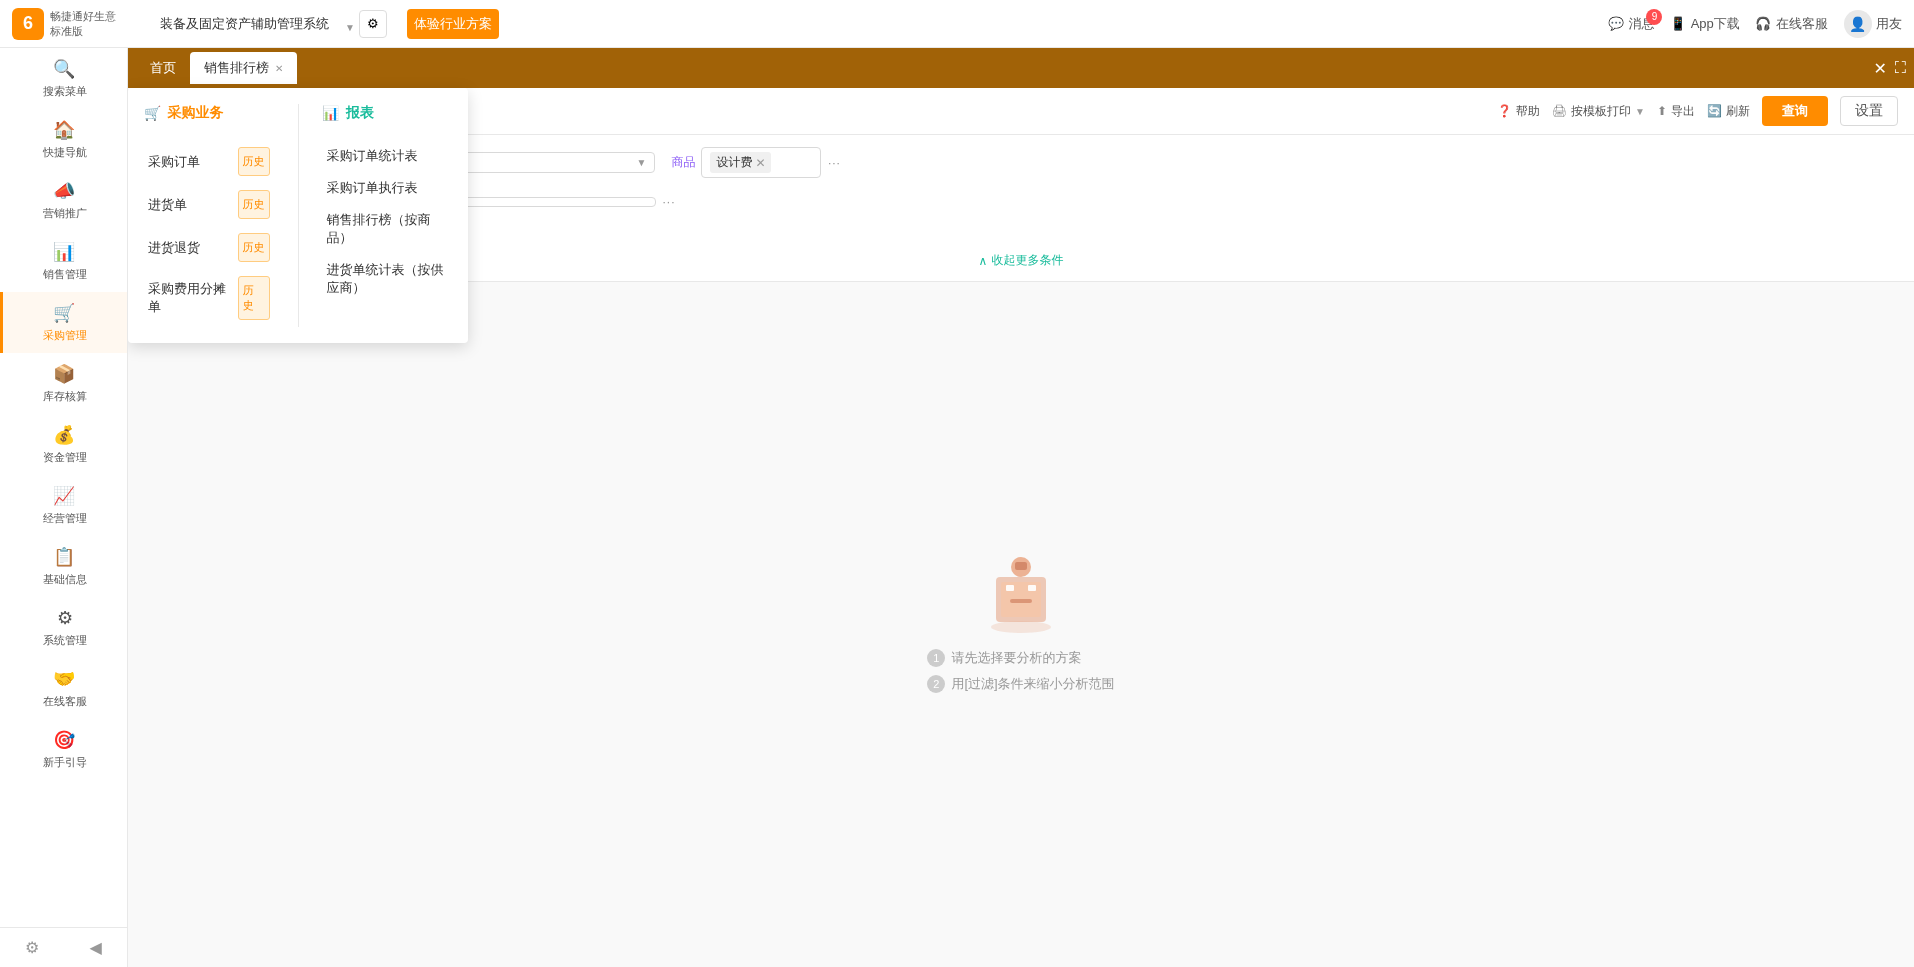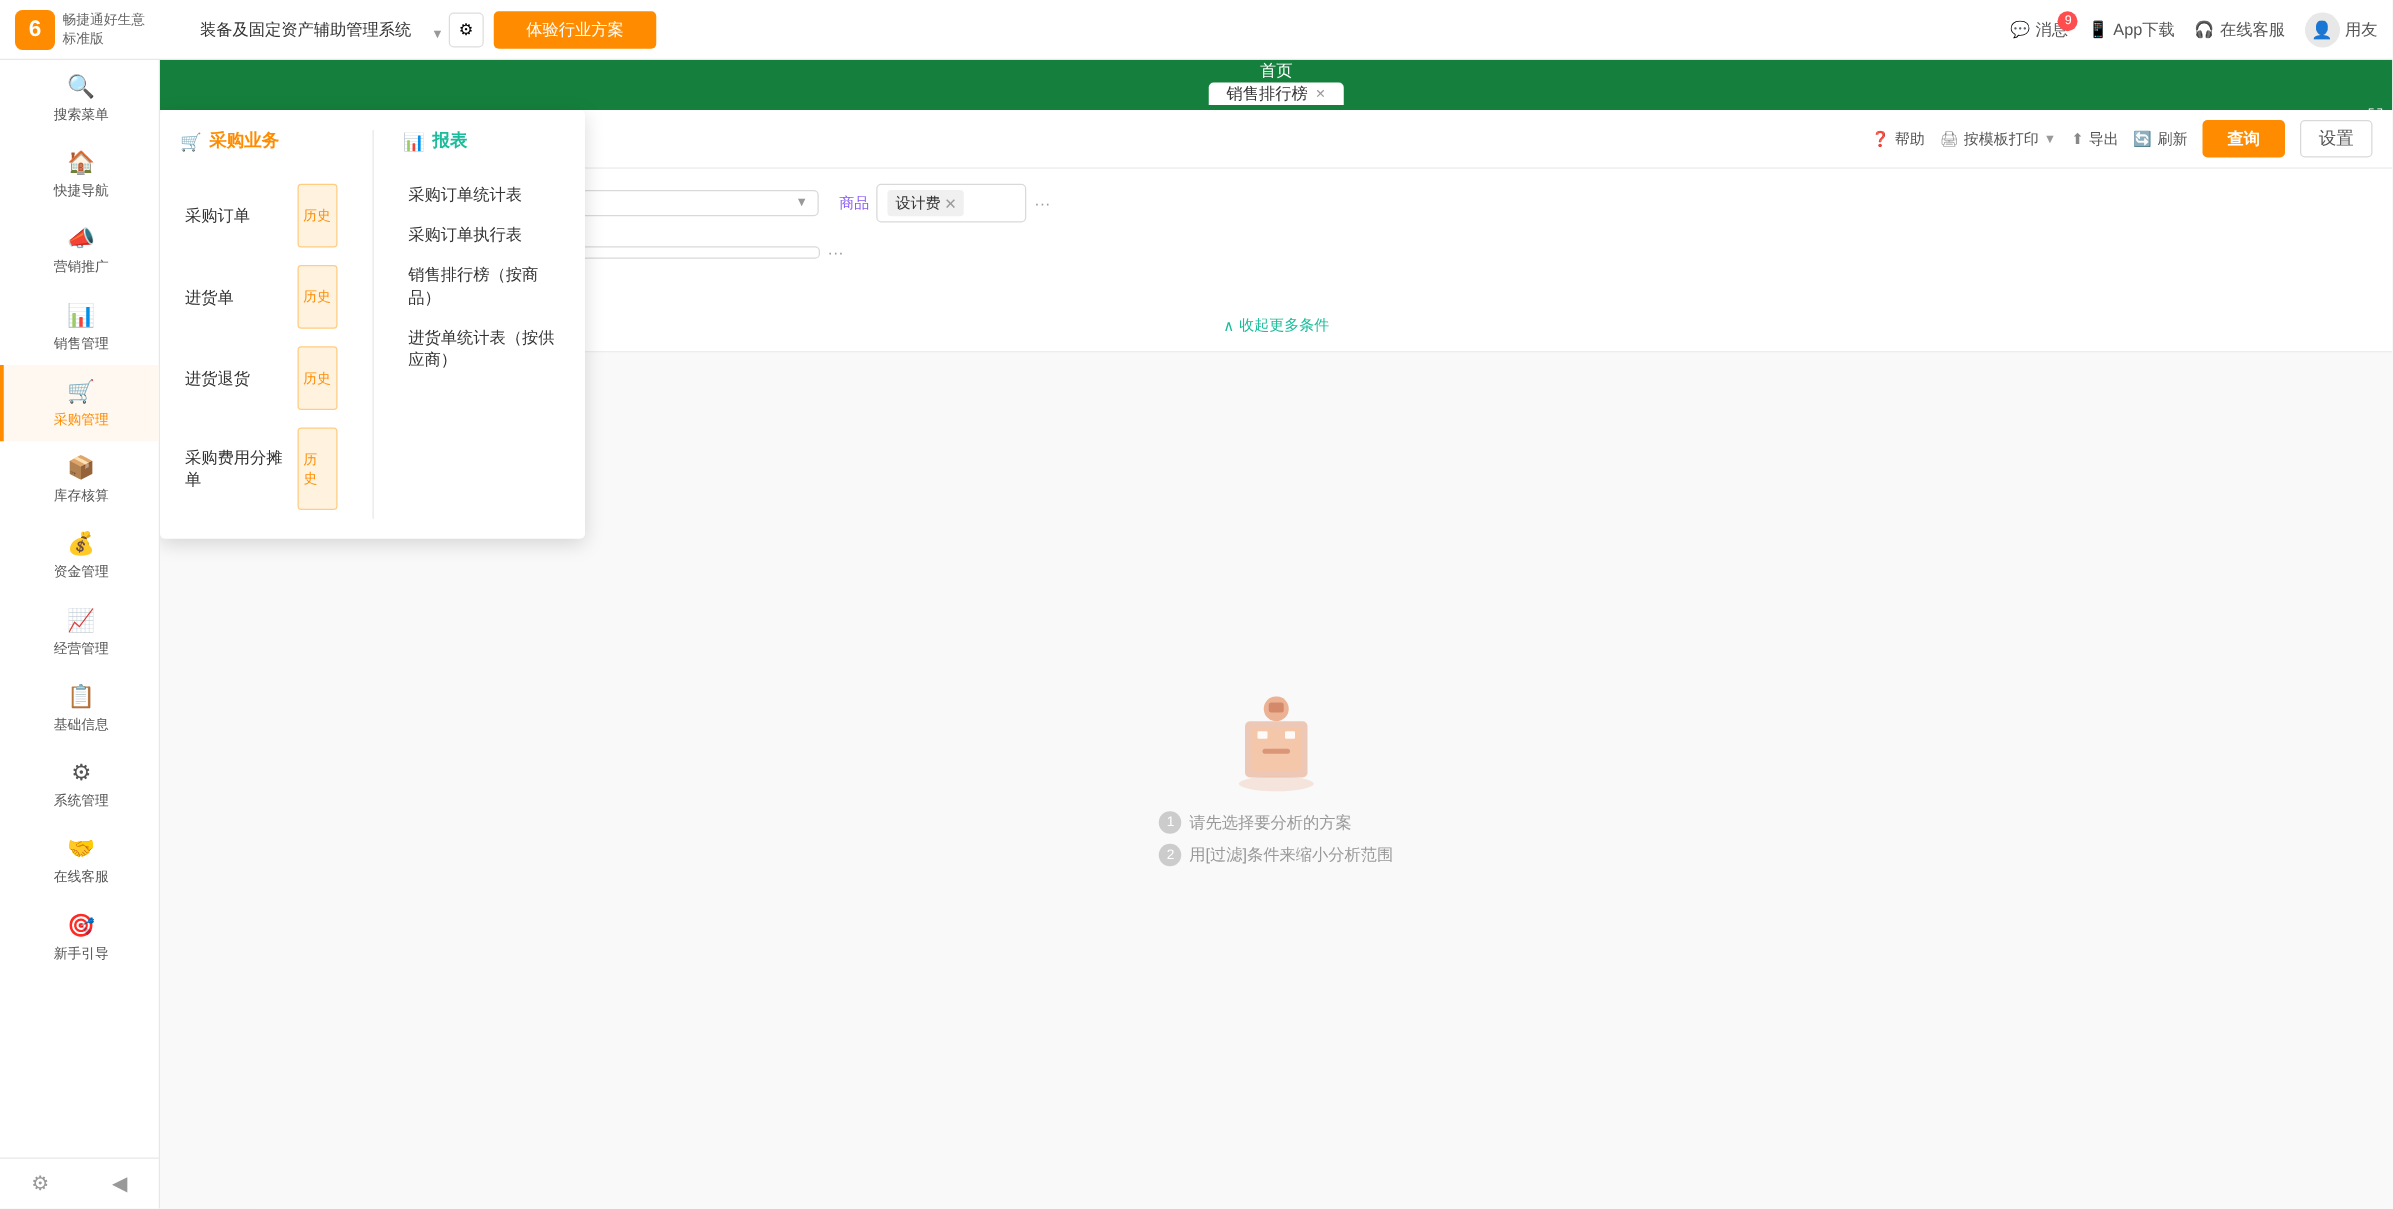--- a/index.html
+++ b/index.html
@@ -12,28 +12,28 @@
     .sidebar { width: 128px; background: #fff; border-right: 1px solid #e8e8e8; display: flex; flex-direction: column; flex-shrink: 0; }
     .content-area { flex: 1; display: flex; flex-direction: column; overflow: hidden; position: relative; }
 
     
     .top-bar-logo { display: flex; align-items: center; gap: 6px; width: 128px; flex-shrink: 0; }
     .logo-icon { width: 32px; height: 32px; background: #ff8c00; border-radius: 6px; display: flex; align-items: center; justify-content: center; color: #fff; font-size: 18px; font-weight: bold; }
     .logo-text { font-size: 11px; color: #666; line-height: 1.3; }
     .top-bar-system { display: flex; align-items: flex-end; gap: 16px; margin-left: 20px; color: #333; font-size: 13px; cursor: pointer; }
     .top-bar-system .arrow { color: #999; font-size: 10px; }
     .settings-icon-btn { width: 28px; height: 28px; border: 1px solid #ddd; border-radius: 4px; display: flex; align-items: center; justify-content: center; cursor: pointer; margin-left: 4px; }
-    .trial-btn { background: #ff8c00; color: #fff; border: none; border-radius: 4px; padding: 6px 26px; cursor: pointer; font-size: 13px; margin-left: 8px; }
+    .trial-btn { background: #ff8c00; color: #fff; border: none; border-radius: 4px; padding: 6px 7px; cursor: pointer; font-size: 13px; margin-left: 20px; }
     .top-bar-right { margin-left: auto; display: flex; align-items: center; gap: 16px; color: #555; font-size: 13px; }
     .top-bar-right-item { display: flex; align-items: center; gap: 4px; cursor: pointer; position: relative; }
     .badge { background: #ff4d4f; color: #fff; border-radius: 10px; font-size: 10px; padding: 0 5px; min-width: 16px; height: 16px; display: flex; align-items: center; justify-content: center; position: absolute; top: -6px; right: -8px; }
     .user-avatar { width: 28px; height: 28px; background: #e8e8e8; border-radius: 50%; display: flex; align-items: center; justify-content: center; color: #999; font-size: 14px; }
 
     
-    .tab-bar { height: 40px; background: #15803d; display: flex; align-items: center; padding: 0 8px; flex-shrink: 0; flex-direction: column; }
+    .tab-bar { height: 40px; background: #a16207; display: flex; align-items: center; padding: 0 8px; flex-shrink: 0; }
     .tab-item { height: 32px; display: flex; align-items: center; padding: 0 14px; border-radius: 4px 4px 0 0; cursor: pointer; color: #fff; font-size: 13px; gap: 6px; }
     .tab-item.home { background: transparent; }
     .tab-item.active { background: #fff; color: #333; margin-top: 0; justify-content: flex-end; }
     .tab-close { color: #999; font-size: 10px; cursor: pointer; }
     .tab-bar-right { margin-left: auto; display: flex; gap: 8px; color: #fff; font-size: 16px; cursor: pointer; }
 
     
     .sidebar-item { display: flex; flex-direction: column; align-items: center; padding: 10px 0; cursor: pointer; color: #555; font-size: 12px; gap: 4px; border-left: 3px solid transparent; }
     .sidebar-item.active { color: #ff8c00; border-left: 3px solid #ff8c00; background: #fff8f0; }
     .sidebar-item-icon { font-size: 18px; }
@@ -64,21 +64,21 @@
     .hint-item { display: flex; align-items: center; gap: 6px; }
     .hint-num { width: 18px; height: 18px; background: #ccc; border-radius: 50%; display: flex; align-items: center; justify-content: center; font-size: 11px; color: #fff; }
 
     
     .dropdown-menu { position: absolute; top: 40px; left: 0; background: #fff; box-shadow: 0 4px 16px rgba(0,0,0,0.15); border-radius: 4px; z-index: 100; width: 340px; padding: 16px; display: flex; gap: 20px; }
     .menu-col { flex: 1; }
     .menu-col-title { display: flex; align-items: center; gap: 6px; font-size: 14px; color: #ff8c00; font-weight: bold; margin-bottom: 12px; padding-bottom: 6px; }
     .menu-col-title-right { color: #1abc9c; }
     .menu-col-divider { width: 1px; background: #e8e8e8; margin: 0 4px; }
     .menu-item { display: flex; align-items: center; justify-content: space-between; padding: 7px 4px; cursor: pointer; color: #333; font-size: 13px; }
-    .history-tag { background: #fff3e0; color: #ff8c00; border: 1px solid #ffcc80; border-radius: 3px; font-size: 11px; padding: 17px 4px; }
+    .history-tag { background: #fff3e0; color: #ff8c00; border: 1px solid #ffcc80; border-radius: 3px; font-size: 11px; padding: 6px 4px; }
 
     .sidebar-label-text { font-size: 11px; }
   </style>
 </head>
 <body>
 
 <div class="app-container">
 
   <div class="top-bar">
     <div class="top-bar-logo">

